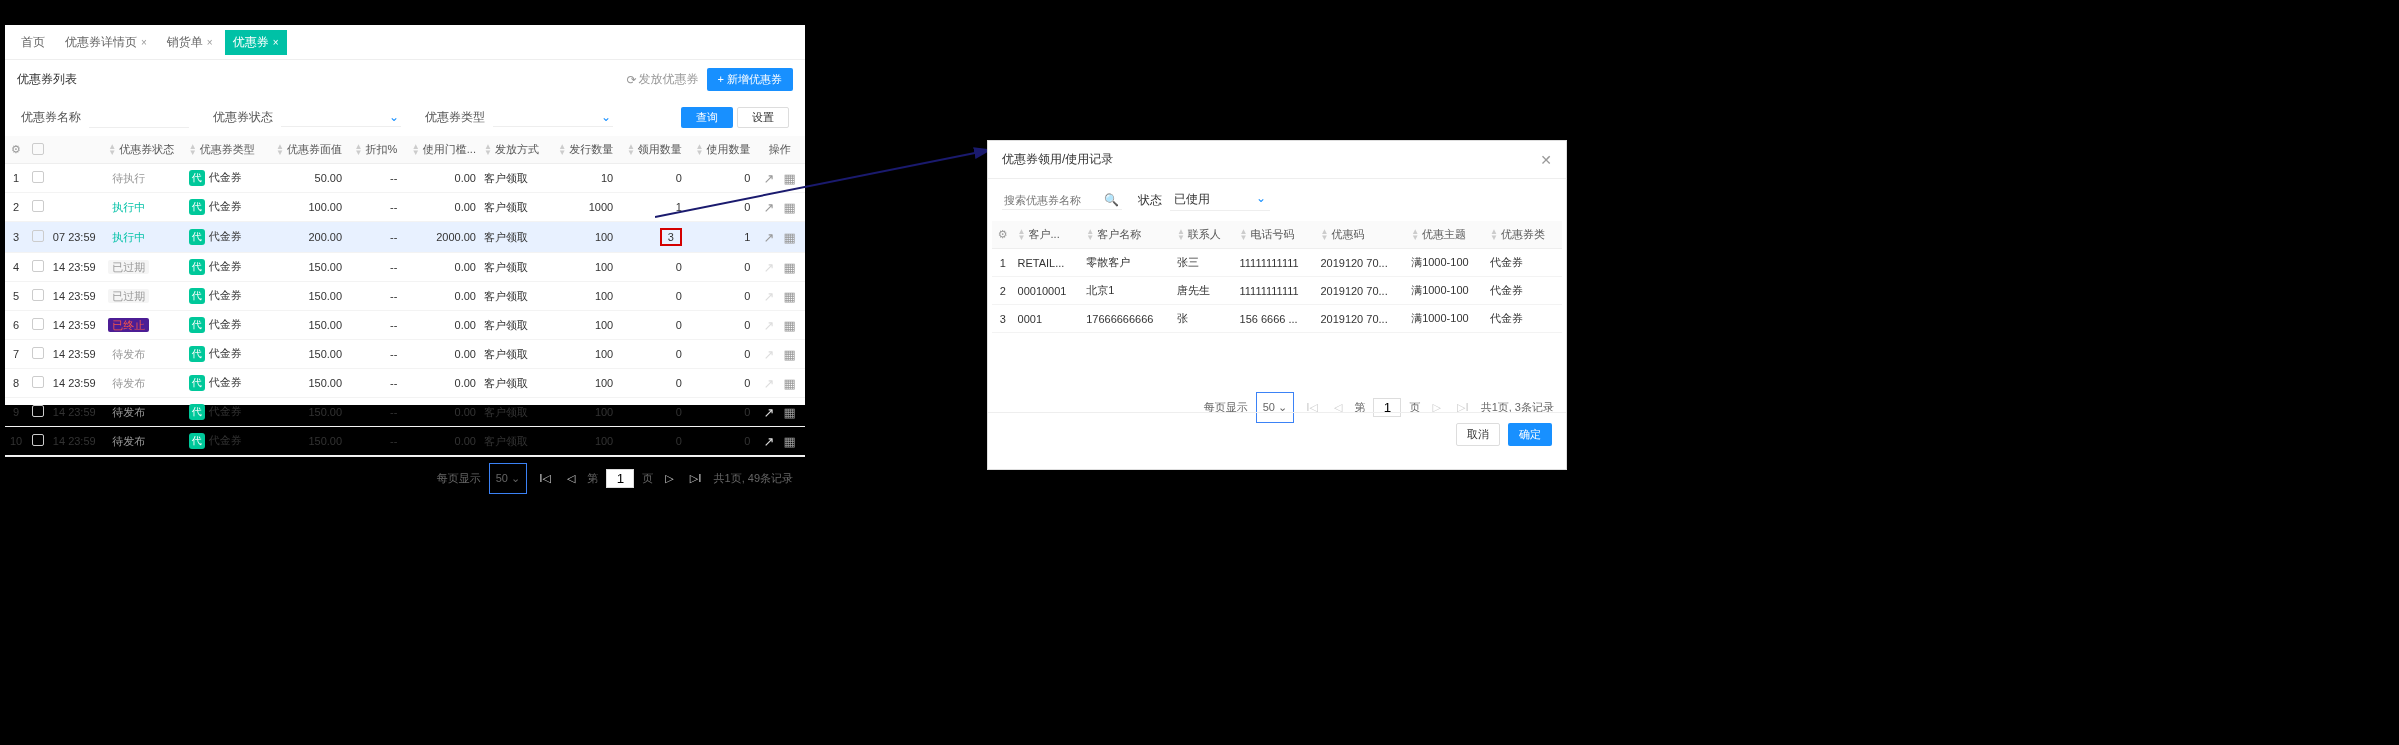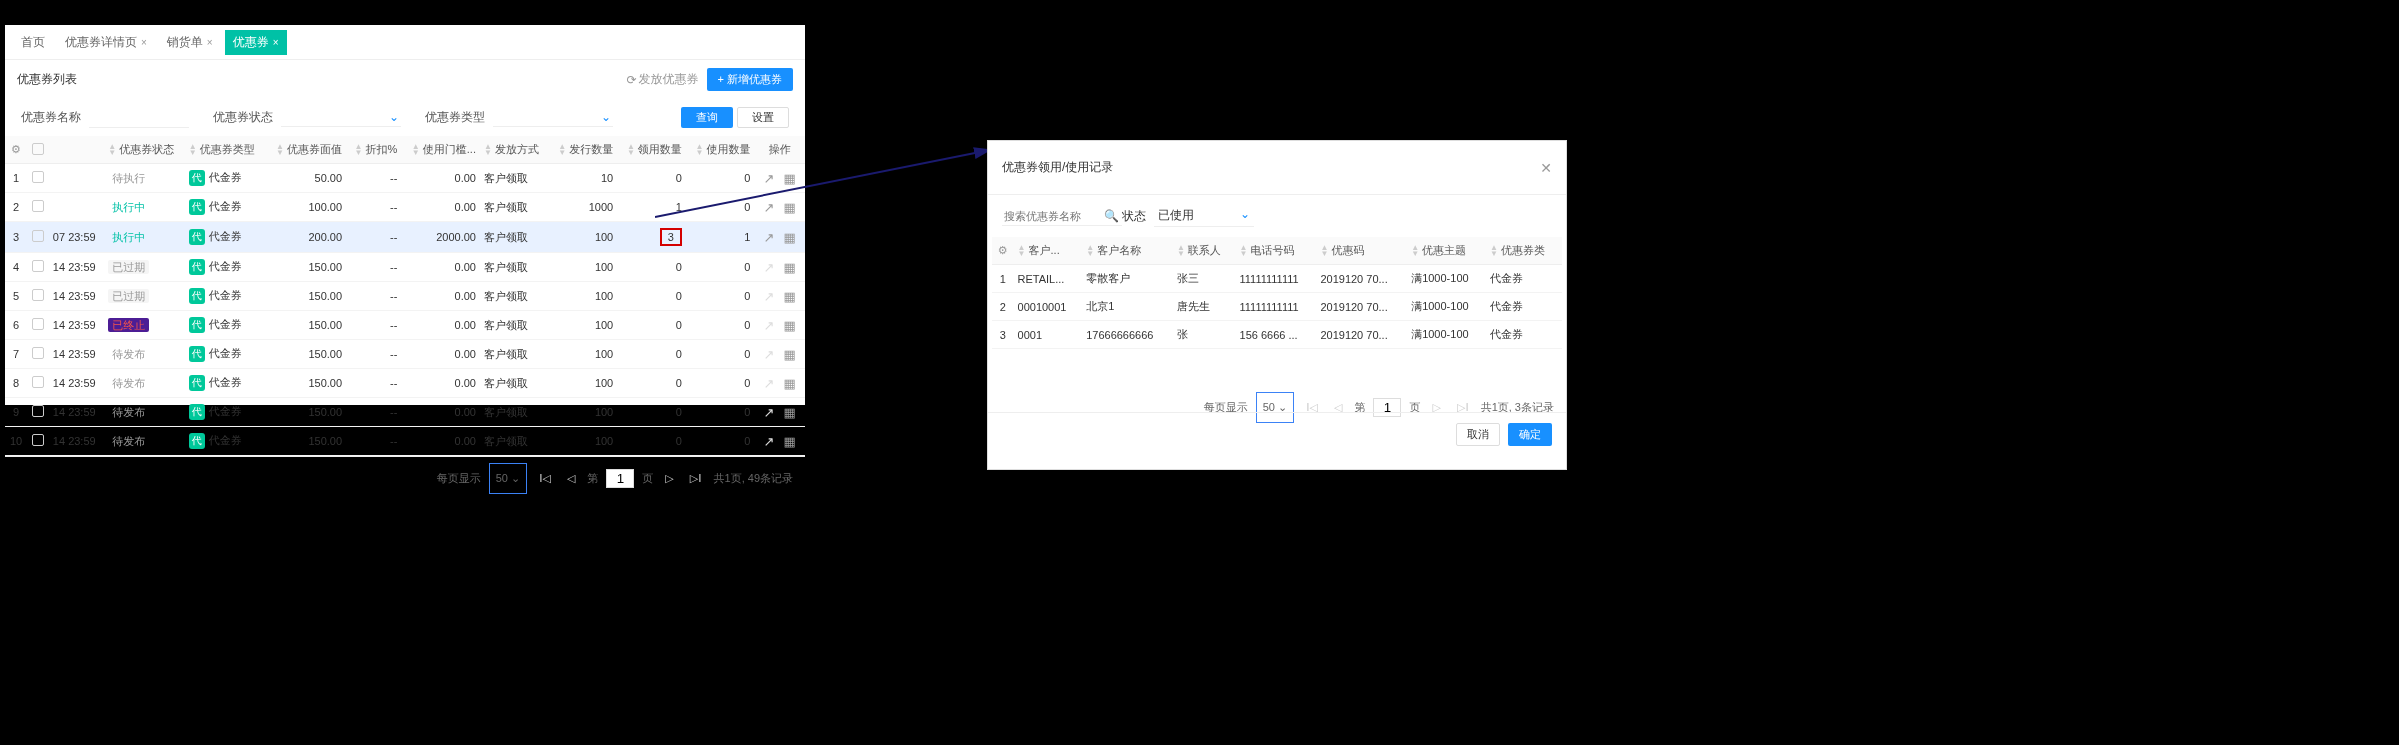--- a/index.html
+++ b/index.html
@@ -41,23 +41,23 @@
 .s-stopped{color:#f5554a;background:#4c1d95}
 .s-draft{color:#999}
 .type-badge{display:inline-block;width:16px;height:16px;background:#00c89a;color:#fff;border-radius:3px;text-align:center;line-height:16px;font-size:10px;margin-right:4px}
 .action-icon{color:#999;cursor:pointer;margin:0 3px;font-size:13px}
 .action-icon.disabled{color:#ddd}
 .highlight-box{border:2px solid #d40000;padding:1px 6px;display:inline-block}
 .pagination{display:flex;justify-content:flex-end;align-items:center;gap:8px;padding:6px 12px;font-size:11px;color:#666;border-top:1px solid #eee}
 .pag-select{border:1px solid #3b82f6;padding:8px 6px}
 .pag-input{border:1px solid #ddd;width:28px;text-align:center;padding:1px}
 .pag-btn{color:#ccc;cursor:pointer;padding:0 4px}
-.modal-header{display:flex;justify-content:space-between;align-items:center;padding:18px 14px;border-bottom:1px solid #eee}
+.modal-header{display:flex;justify-content:space-between;align-items:center;padding:10px 14px;border-bottom:1px solid #eee}
 .modal-close{color:#999;cursor:pointer;font-size:14px}
-.modal-filters{display:flex;padding:10px 14px;gap:0;align-items:center;font-size:12px}
+.modal-filters{display:flex;padding:10px 14px;gap:16px;align-items:center;font-size:12px}
 .search-box{display:flex;align-items:center;border-bottom:1px solid #eee;padding:2px;width:120px}
 .search-box input{border:none;outline:none;width:100px;font-size:11px}
 .search-icon{color:#1890ff}
 .state-select{display:flex;align-items:center;gap:8px}
 .state-select .val{border-bottom:1px solid #eee;padding:2px 4px;min-width:100px;display:flex;justify-content:space-between}
 .chev{color:#1890ff}
 .modal-footer{display:flex;justify-content:flex-end;gap:8px;padding:10px 14px;border-top:1px solid #eee;position:absolute;bottom:13px;left:0;right:0}
 .arrow-line{position:absolute;pointer-events:none}
 .right-table-wrap{overflow:hidden;padding:0 4px}
 .table-scroll{overflow-x:auto}

